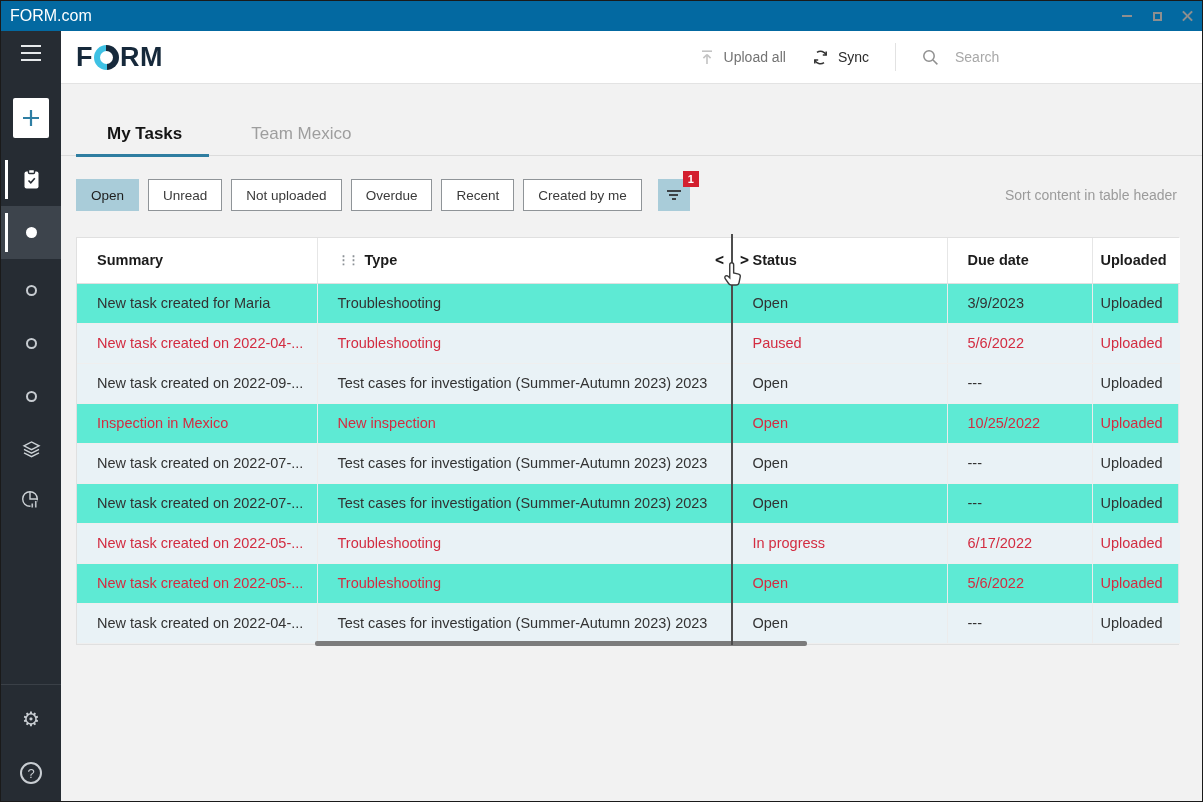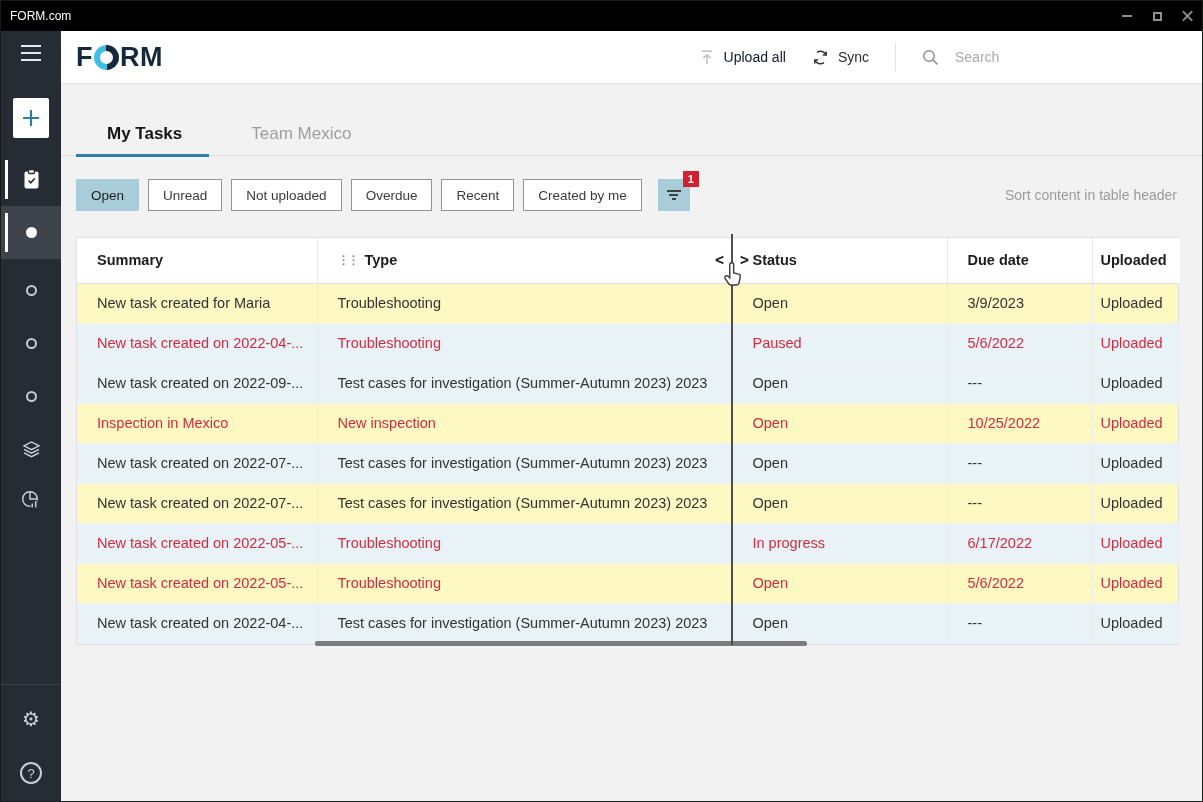--- a/index.html
+++ b/index.html
@@ -6,22 +6,22 @@
   html,body { margin:0; padding:0; }
   body {
     width:1203px; height:802px;
     font-family:"Liberation Sans", sans-serif;
     background:#dcdcdc;
   }
   .window { width:1203px; height:802px; position:relative; background:#f2f2f2;
     border:1px solid #1a1a1a; overflow:hidden; display:flex; flex-direction:column; }
 
   
-  .titlebar { height:30px; background:#000000; color:#fff; display:flex; align-items:center;
-    padding-left:9px; font-size:12px; flex:0 0 auto; }
+  .titlebar { height:30px; background:#0369a1; color:#fff; display:flex; align-items:center;
+    padding-left:9px; font-size:16px; flex:0 0 auto; }
   .win-controls { margin-left:auto; display:flex; height:100%; }
   .wc { width:30px; height:100%; display:flex; align-items:center; justify-content:center; }
   .wc-min span { width:10px; height:2px; background:#8f8f8f; display:block; }
   .wc-max span { width:9px; height:9px; border:2px solid #8f8f8f; display:block; }
   .wc-close { position:relative; }
   .wc-close i { position:absolute; width:13px; height:2px; background:#8f8f8f; display:block; }
   .wc-close i:first-child { transform:rotate(45deg); }
   .wc-close i:last-child  { transform:rotate(-45deg); }
 
   
@@ -55,21 +55,21 @@
   .main { flex:1; display:flex; flex-direction:column; min-width:0; }
   .toolbar { height:53px; background:#fff; border-bottom:1px solid #e3e3e3;
     display:flex; align-items:center; padding:0 25px 0 15px; flex:0 0 auto; }
   .logo { display:flex; align-items:center; font-weight:700; font-size:27px;
     color:#16293b; letter-spacing:0.5px; }
   .logo-o { position:relative; width:25px; height:25px; border-radius:50%; margin:0 1px;
     background:conic-gradient(#16293b 0 50%, #3ec1e4 50% 100%); }
   .logo-o::after { content:''; position:absolute; inset:6px; background:#fff; border-radius:50%; }
   .tb-right { margin-left:auto; display:flex; align-items:center; gap:26px; }
   .tb-btn { display:flex; align-items:center; gap:9px; font-size:14px; cursor:pointer; }
-  .tb-btn.disabled { color:#0f172a; }
+  .tb-btn.disabled { color:#737373; }
   .tb-btn.sync { color:#2b2b2b; }
   .tb-sep { width:1px; height:28px; background:#e2e2e2; }
   .searchbox { display:flex; align-items:center; gap:16px; width:255px; color:#a8a8a8; font-size:14px; }
 
   
   .content { flex:1; background:#f2f2f2; padding:20px 25px 0 15px; position:relative; min-height:0; }
   .page-head { display:flex; justify-content:space-between; align-items:flex-start; }
   .page-title { font-size:24px; font-weight:700; color:#101010; margin:2px 0 0; }
   .view-toggle { display:flex; border:1px solid #cfcfcf; background:#fff; height:34px; }
   .vt-opt { display:flex; align-items:center; gap:9px; padding:0 15px; font-size:13.5px;
@@ -95,21 +95,21 @@
   .funnel { display:flex; flex-direction:column; align-items:center; gap:2.5px; }
   .funnel span { height:1.8px; background:#3c4246; display:block; }
   .funnel span:nth-child(1){ width:14px; } .funnel span:nth-child(2){ width:9px; }
   .funnel span:nth-child(3){ width:4px; }
   .badge { position:absolute; top:-8px; right:-9px; min-width:16px; height:16px; background:#d31f2f;
     color:#fff; font-size:11px; font-weight:700; display:flex; align-items:center;
     justify-content:center; padding:0 2px; }
   .sort-hint { margin-left:auto; color:#9b9b9b; font-size:14px; }
 
   
-  .table-wrap { position:relative; margin-top:26px; width:1103px; background:#fef9c3;
+  .table-wrap { position:relative; margin-top:26px; width:1103px; background:#5eead4;
     border:1px solid #e0e0e0; }
   table { border-collapse:collapse; width:100%; table-layout:fixed; }
   col.c-summary { width:240px; } col.c-type { width:415px; } col.c-status { width:215px; }
   col.c-due { width:145px; } col.c-upl { width:88px; }
   th { height:45px; text-align:left; padding:0 8px 0 20px; font-size:14.5px; color:#1c1c1c;
     font-weight:700; border-right:1px solid #e6e6e6; border-bottom:1px solid #e0e0e0;
     background:#fff; white-space:nowrap; overflow:hidden; }
   th:last-child, td:last-child { border-right:none;padding-left:8px; }
   td { height:40px; padding:0 8px 0 20px; font-size:14.5px; color:#333;
     border-right:1px solid #ececec; border-bottom:1px solid #efefef;

